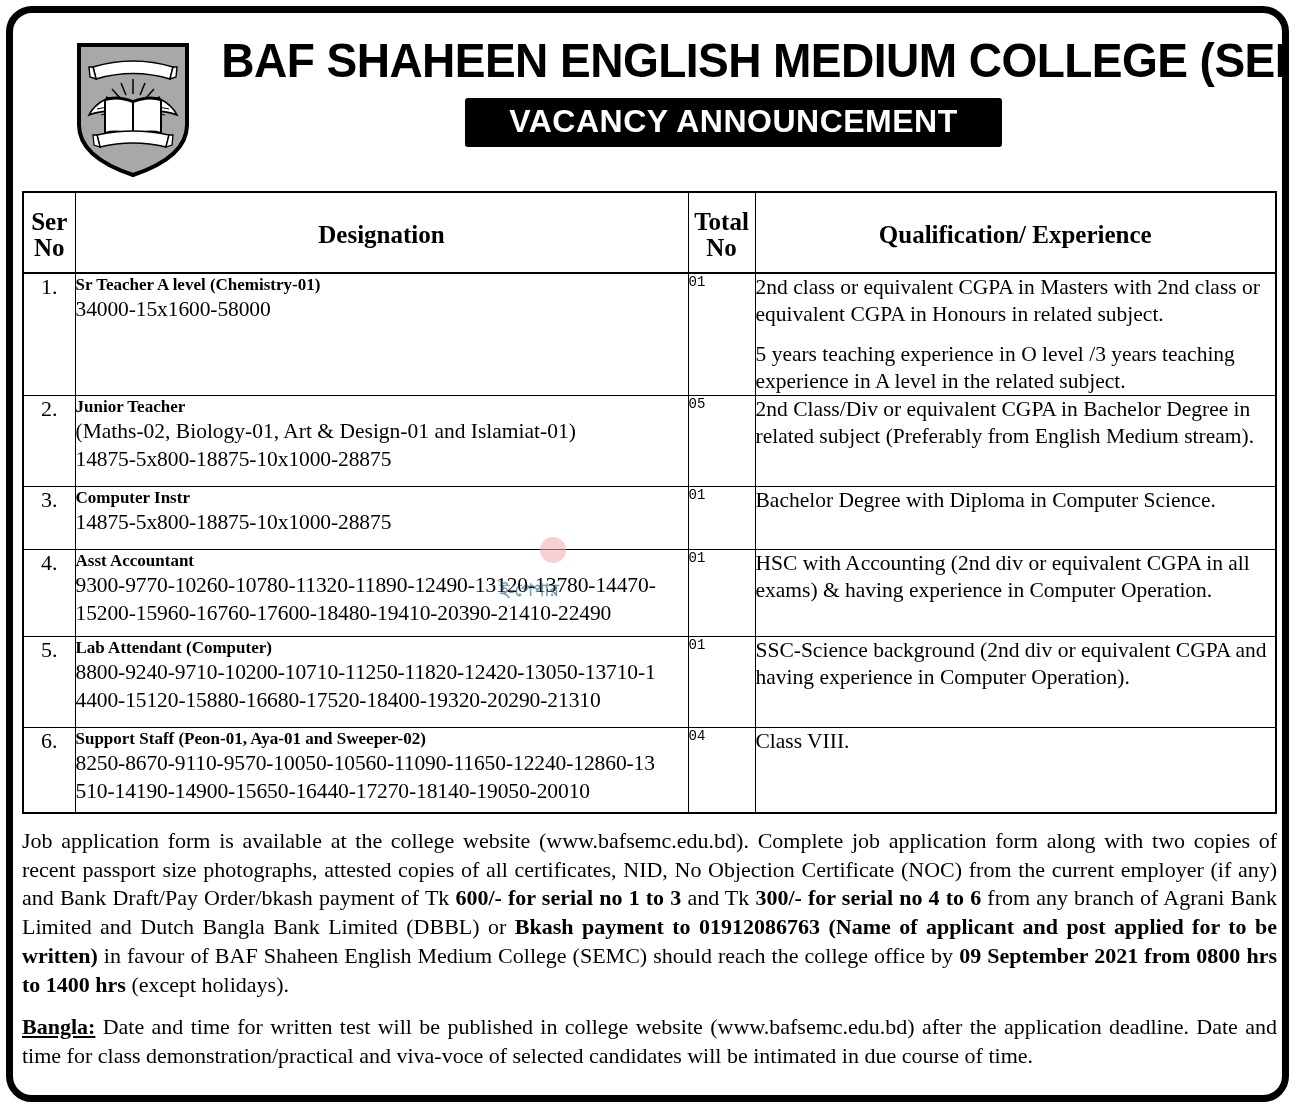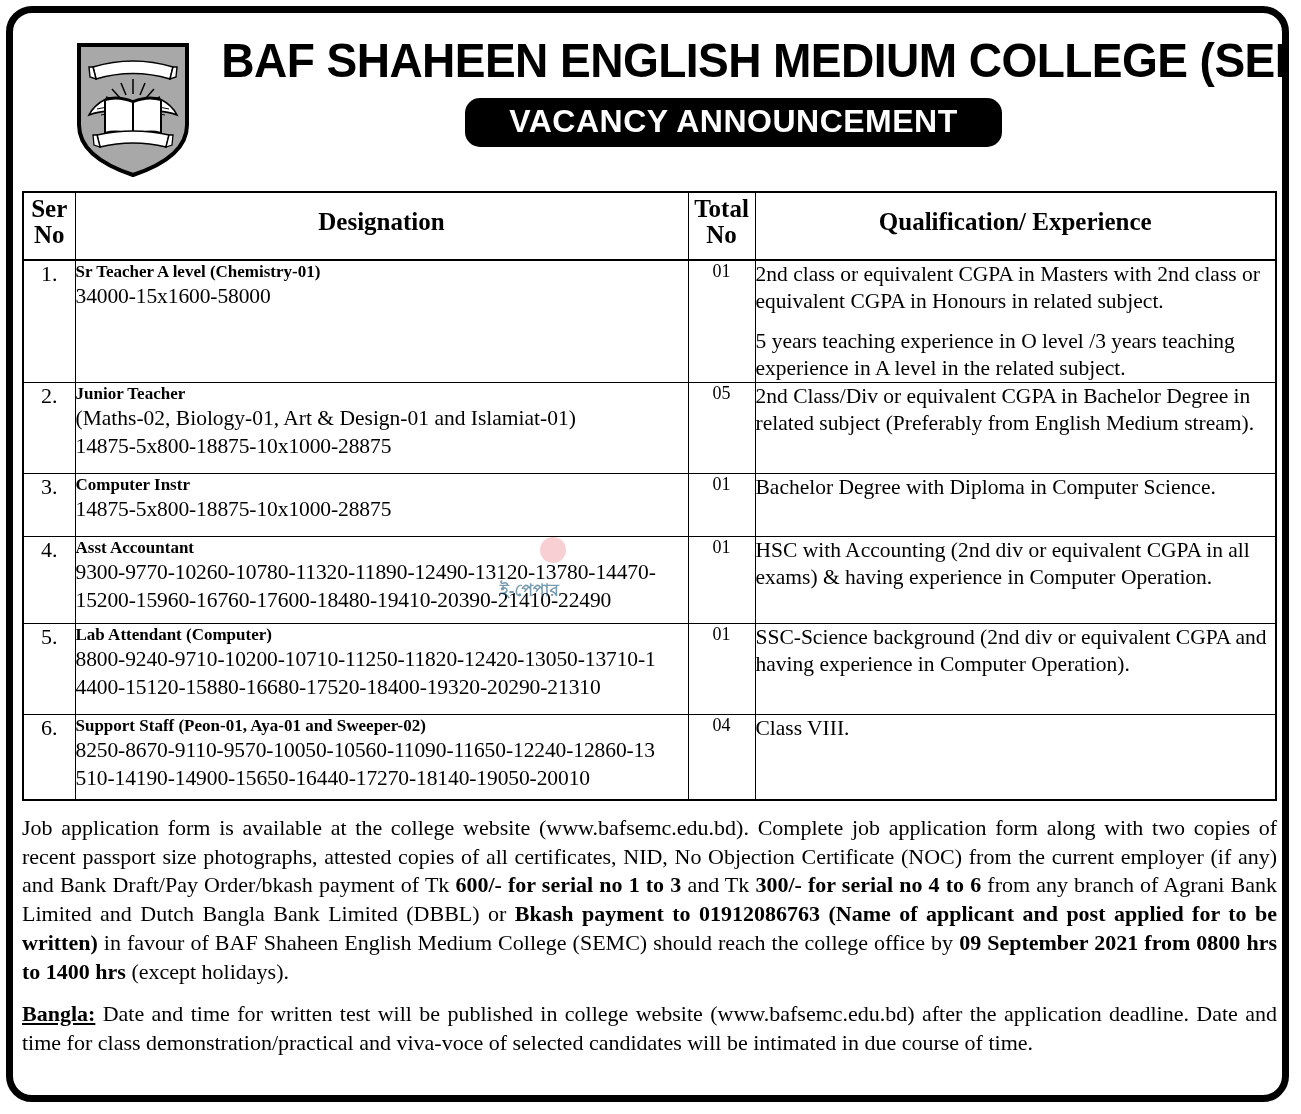--- a/index.html
+++ b/index.html
@@ -113,21 +113,21 @@
     display: flex;
     justify-content: center;
   }
   .vac-pill {
     background: #000;
     color: #fff;
     font-family: "Liberation Sans", sans-serif;
     font-weight: bold;
     font-size: 32px;
     letter-spacing: .5px;
-    border-radius: 15px;
+    border-radius: 3px;
     padding: 5px 44px 7px 44px;
     white-space: nowrap;
   }
 
   
   table.vac {
     border-collapse: collapse;
     width: 1255px;
     margin: 0 auto;
     table-layout: fixed;
@@ -137,37 +137,37 @@
     border: 1px solid #000;
     vertical-align: top;
     padding: 0;
   }
   table.vac thead th {
     border-bottom: 2px solid #000;
     text-align: center;
     font-weight: bold;
     font-size: 25px;
     line-height: 1.05;
-    padding: 3px 4px 10px 4px;
+    padding: 16px 4px 10px 4px;
     vertical-align: middle;
   }
   .col-ser  { width: 52px; }
   .col-desig{ width: 613px; }
   .col-total{ width: 67px; }
   .col-qual { width: 521px; }
 
   td.ser {
     text-align: center;
     font-size: 22px;
     padding-top: 9px;
   }
   td.total {
-    text-align: center;
-    font-size: 18px;
+    font-size: 14px;
     padding-top: 10px;
+    font-family: Liberation Mono, monospace;
   }
   td.desig {
     padding: 8px 6px 8px 13px;
     font-size: 21.5px;
     line-height: 1.30;
   }
   td.desig .post {
     font-weight: bold;
     font-size: 17px;
   }

